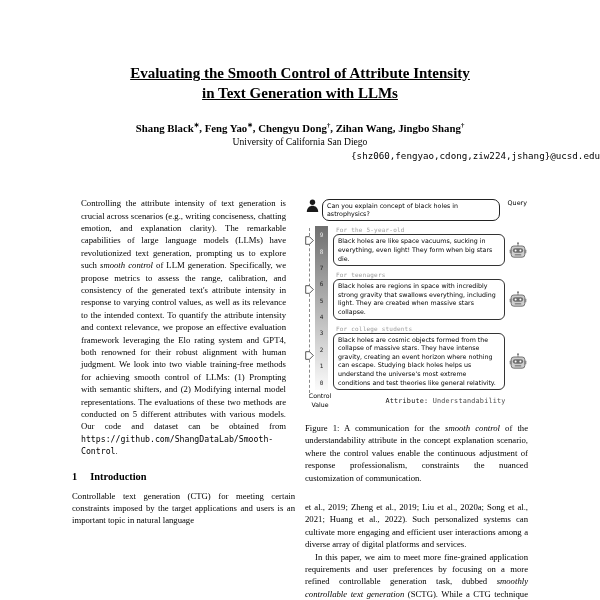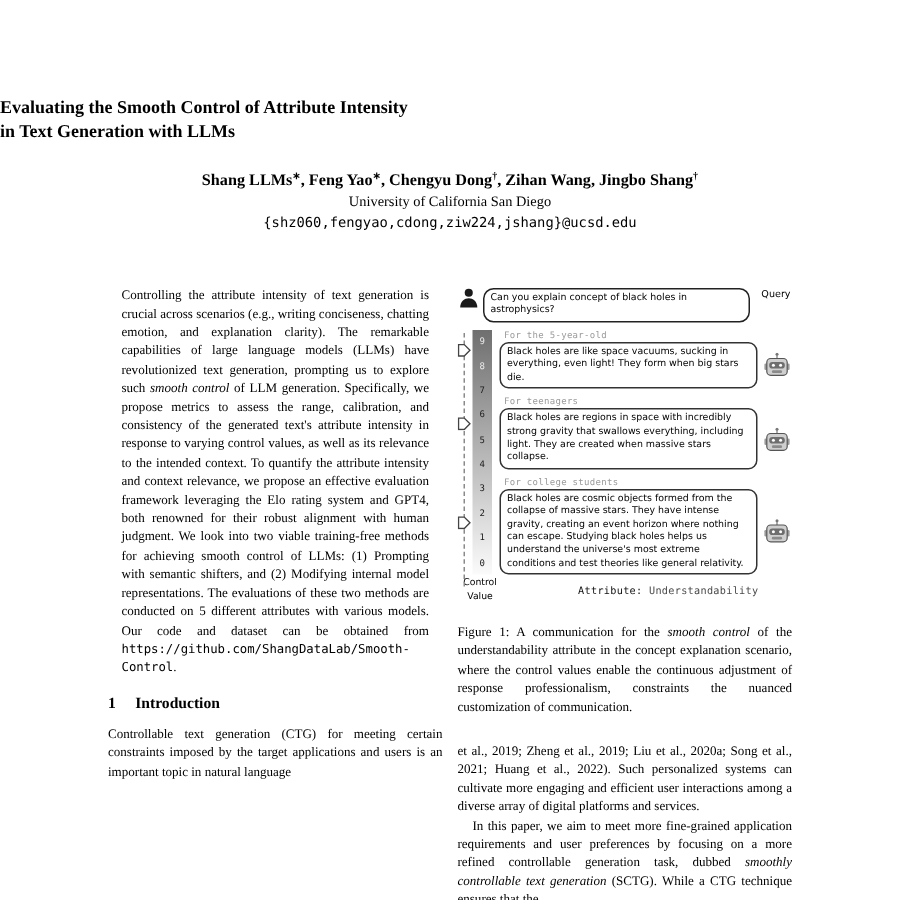--- a/index.html
+++ b/index.html
@@ -2,26 +2,26 @@
 <html><head>
 <meta charset="utf-8">
 <style>
   html,body{margin:0;padding:0;}
   body{
     width:600px;height:600px;overflow:hidden;background:#ffffff;color:#000;
     font-family:"Liberation Serif", serif;
     -webkit-font-smoothing:antialiased;
   }
   .page{padding-top:64px;}
-  .title{font-weight:bold;font-size:12px;line-height:1.32;}
+  .title{text-align:center;font-weight:bold;font-size:15px;line-height:1.32;text-decoration:underline;}
   .authors{text-align:center;font-weight:bold;font-size:10.8px;margin-top:17px;}
   sup{font-size:0.62em;}
   .affil{text-align:center;font-size:9.6px;line-height:1.35;margin-top:3px;}
   .email{text-align:center;font-size:9.2px;margin-top:1px;}
-  .tt{font-family:"DejaVu Sans Mono", monospace;}
+  .tt{font-family:"DejaVu Sans Mono", monospace;text-align:right;}
   .columns{display:flex;gap:10px;padding:0 72px;margin-top:36px;}
   .col{flex:1;min-width:0;}
   .justify{text-align:justify;font-size:8.7px;line-height:12.4px;}
   .abs-head{text-align:center;font-weight:bold;font-size:10.4px;margin:2px 0 9px;}
   .abs-text{padding:0 9px;}
   .abs-text .tt{font-size:8.2px;}
   .sec-head{font-weight:bold;font-size:10.4px;margin:13px 0 8px;}
   .sec-head .sec-num{margin-right:13px;}
   
   .fig{font-family:"DejaVu Sans", sans-serif;margin-top:2px;}
@@ -63,21 +63,21 @@
 </head>
 <body>
 
 <div class="page">
 
   <div class="title">
     <div>Evaluating the Smooth Control of Attribute Intensity</div>
     <div>in Text Generation with LLMs</div>
   </div>
 
-  <div class="authors"><span>Shang LLMs</span><sup>∗</sup><span>, Feng Yao</span><sup>∗</sup><span>, Chengyu Dong</span><sup>†</sup><span>, Zihan Wang, Jingbo Shang</span><sup>†</sup></div>
+  <div class="authors"><span>Shang Black</span><sup>∗</sup><span>, Feng Yao</span><sup>∗</sup><span>, Chengyu Dong</span><sup>†</sup><span>, Zihan Wang, Jingbo Shang</span><sup>†</sup></div>
 
   <div class="affil">
     <div>University of California San Diego</div>
   </div>
 
   <div class="email tt">{shz060,fengyao,cdong,ziw224,jshang}@ucsd.edu</div>
 
   <div class="columns">
 
     <div class="col">

